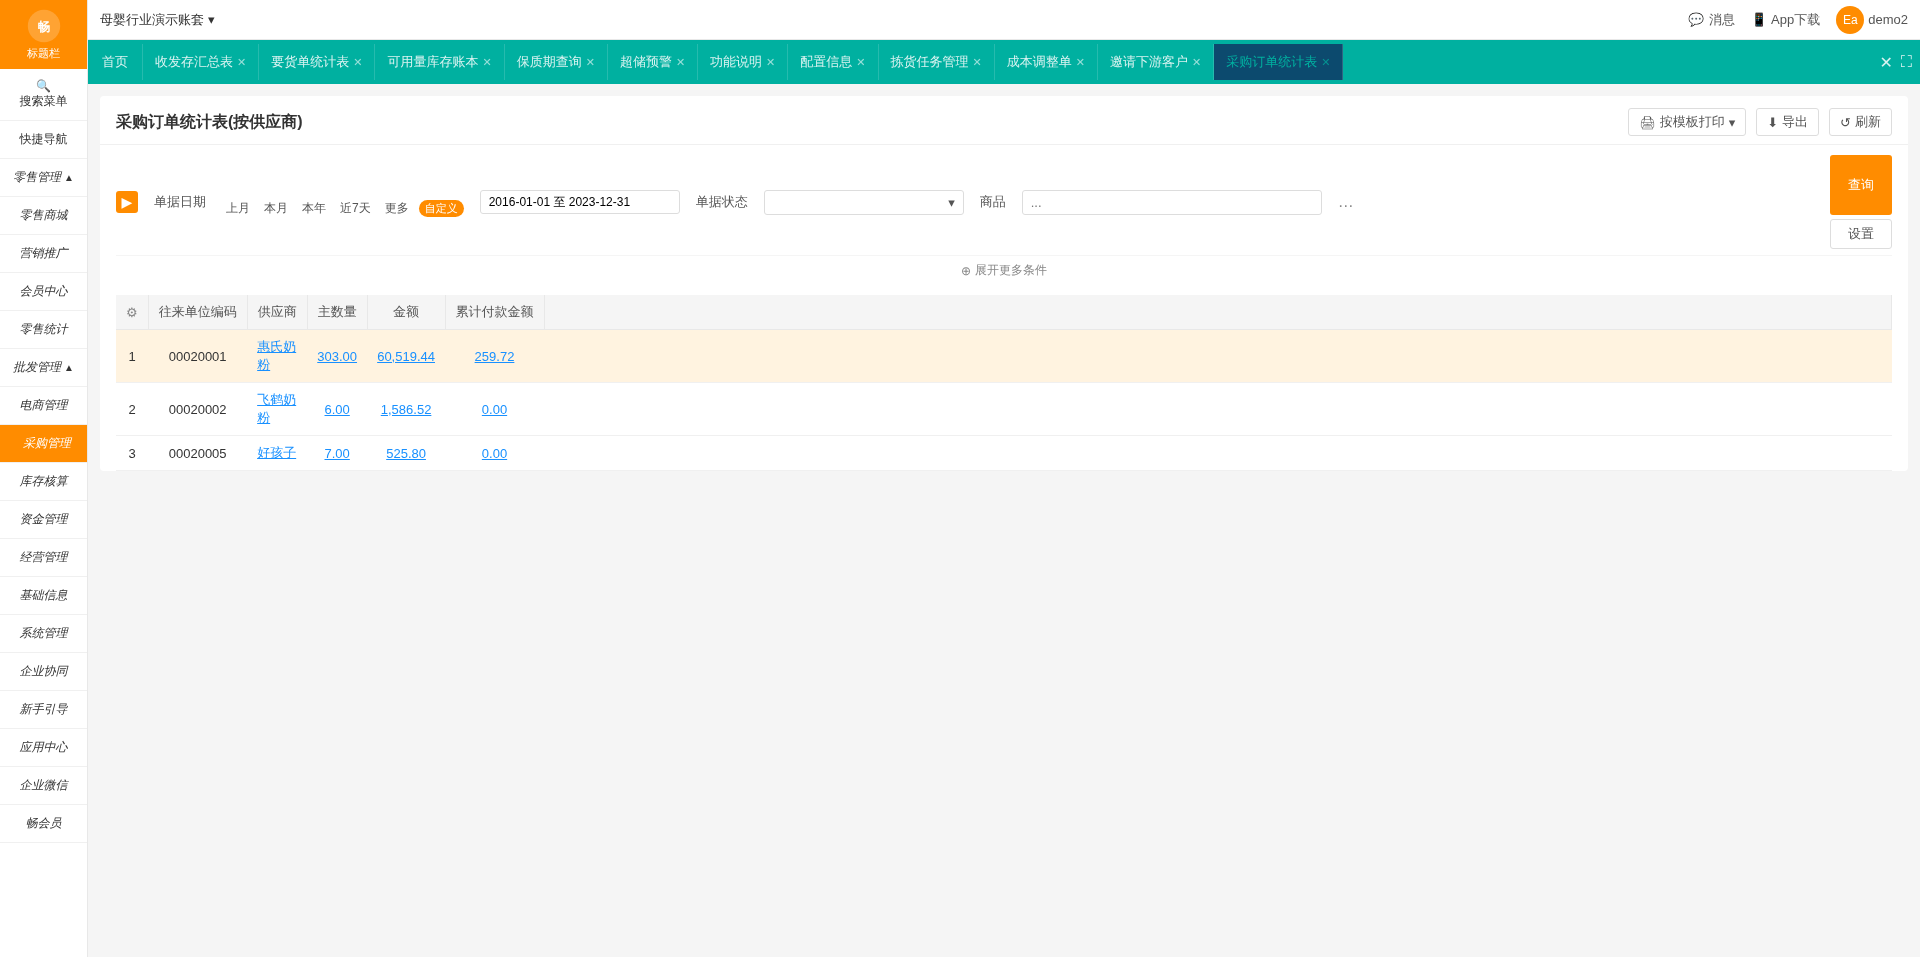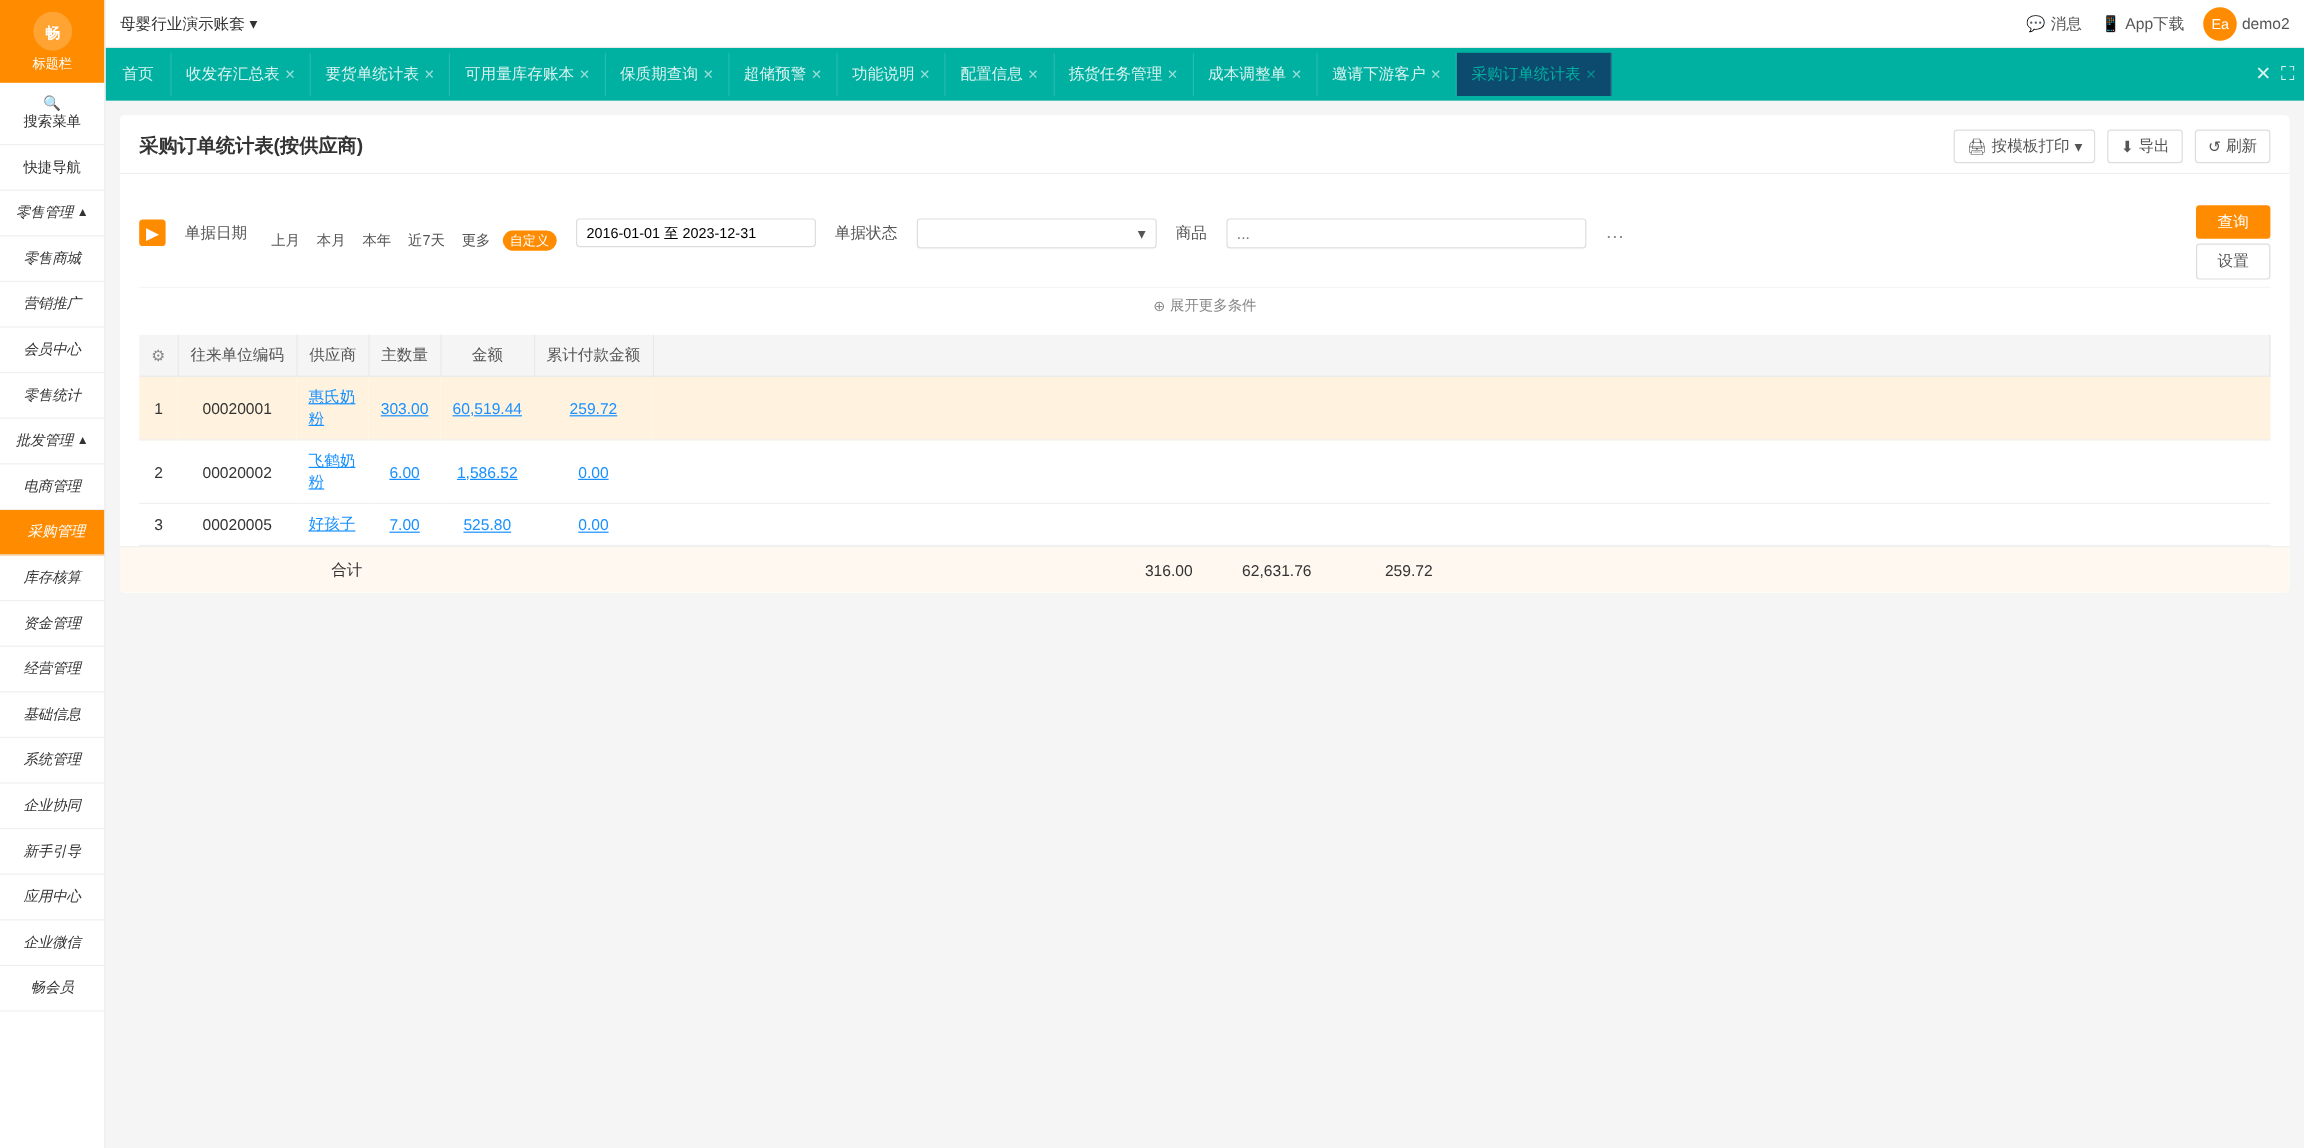--- a/index.html
+++ b/index.html
@@ -311,25 +311,24 @@
       padding: 4px 8px;
       font-size: 13px;
       color: #555;
       min-width: 200px;
       background: #fff;
     }
     .btn-query {
       background: #ff8c00;
       color: #fff;
       border: none;
-      padding: 5px 18px;
+      padding: 21px 18px;
       border-radius: 3px;
       cursor: pointer;
       font-size: 13px;
-      margin-top: 16px;
     }
     .btn-settings {
       background: #fff;
       color: #555;
       border: 1px solid #ddd;
       padding: 5px 12px;
       border-radius: 3px;
       cursor: pointer;
       font-size: 13px;
     }
@@ -699,27 +698,16 @@
               </td>
               <td>
                 <span class="link-text">0.00</span>
               </td>
               <td></td>
             </tr>
           </tbody>
         </table>
       </div>
 
-      <div class="table-footer">
-        <div class="footer-cells">
-          <div class="footer-label"></div>
-          <div style="width:120px;"></div>
-          <div class="footer-supplier">合计</div>
-          <div class="footer-qty">316.00</div>
-          <div class="footer-amount">62,631.76</div>
-          <div class="footer-paid">259.72</div>
-          <div style="flex:1;"></div>
-        </div>
-      </div>
 
     </div>
   </div>
 </div>
 
 </body></html>

